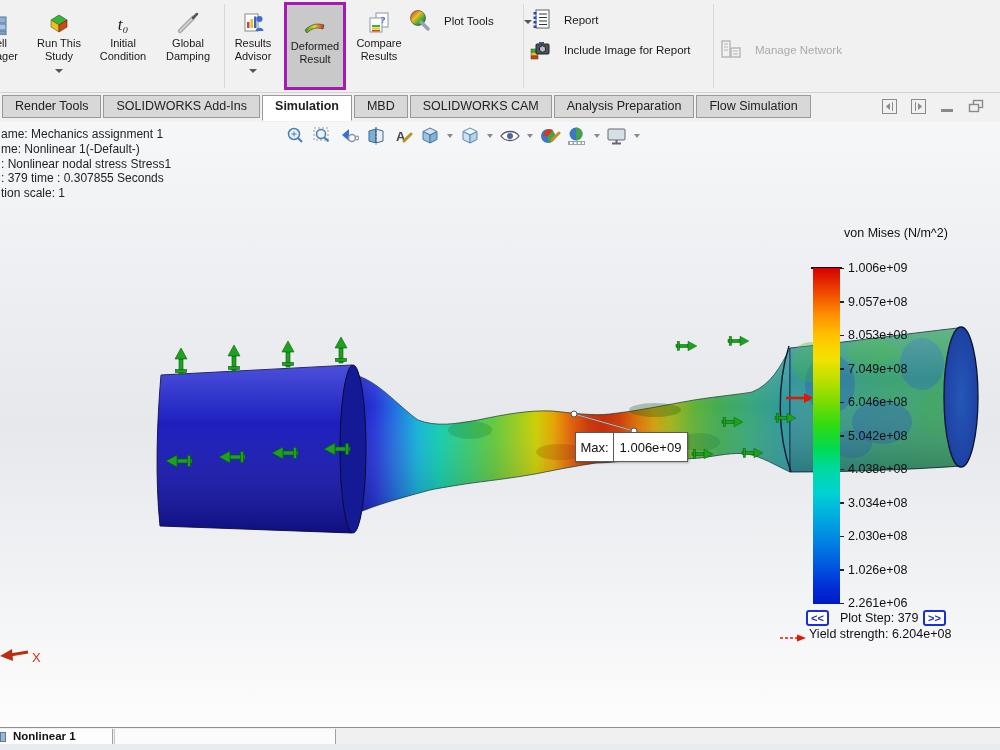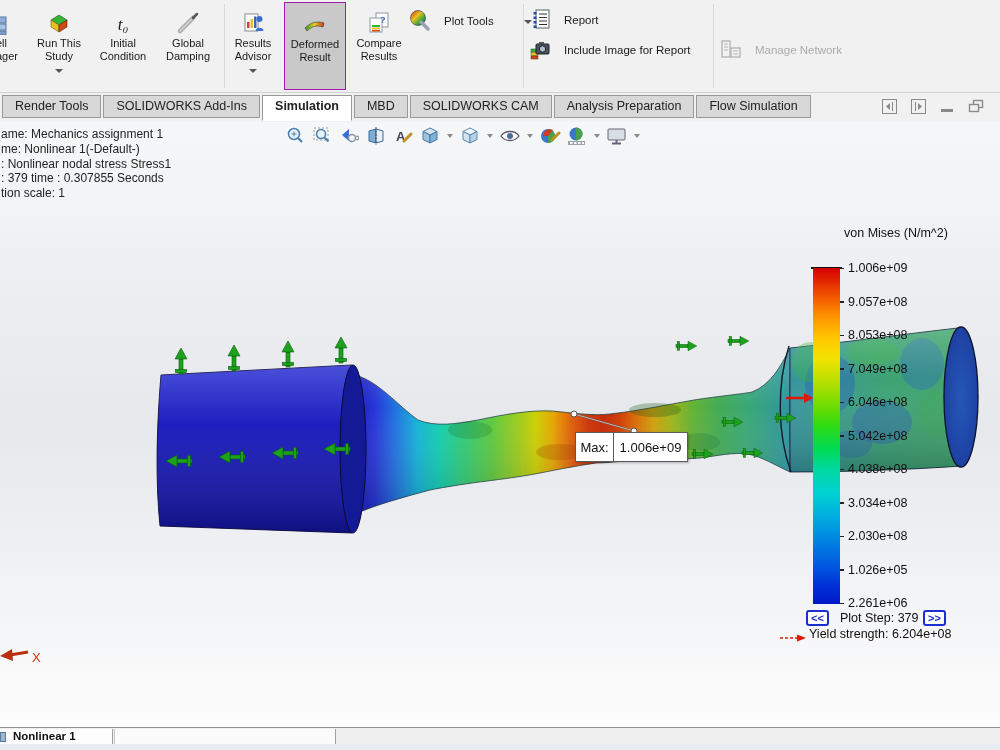--- a/index.html
+++ b/index.html
@@ -6,21 +6,21 @@
   html,body { width:1000px; height:750px; overflow:hidden; }
   body { font-family:"Liberation Sans","DejaVu Sans",sans-serif; background:#f0f0f0; }
   .app { position:relative; width:1000px; height:750px; overflow:hidden; }
 
   
   .ribbon { position:absolute; top:0; left:0; width:1000px; height:93px; background:#f1f1f1; border-bottom:1px solid #d2d2d2; }
   .rsep { position:absolute; top:4px; width:1px; height:84px; background:#d9d9d9; }
   .rbtn { position:absolute; top:2px; height:88px; text-align:center; font-size:11px; color:#1a1a1a; cursor:default; }
   .rbtn .ric { height:28px; margin-top:5px; display:flex; align-items:flex-end; justify-content:center; }
   .rbtn .rlabel { white-space:pre-line; line-height:13px; margin-top:2px; }
-  .rbtn.selected { background:#c9c9c9; border:1px solid #a21caf; }
+  .rbtn.selected { background:#c9c9c9; border:3px solid #a21caf; }
   .caret { display:inline-block; width:0; height:0; border-left:4px solid transparent; border-right:4px solid transparent; border-top:4px solid #555; margin-top:6px; }
   .rrow { position:absolute; display:flex; align-items:center; font-size:11.5px; color:#1a1a1a; gap:12px; }
   .rrow.disabled { color:#ababab; }
   .t0 { font-family:"Liberation Serif","DejaVu Serif",serif; font-style:italic; font-size:17px; }
 
   
   .tabbar { position:absolute; top:93px; left:0; width:1000px; height:29px; background:#f1f1f1; display:flex; align-items:flex-start; padding:2px 0 0 2px; }
   .tab { background:#d8d8d8; border:1px solid #999; height:23px; line-height:21px; font-size:12.5px; color:#222; padding:0 12px; margin-right:2px; }
   .tab.active { background:#ffffff; font-weight:bold; height:26px; border-bottom:1px solid #fff; }
   .wctl { position:absolute; top:99px; display:flex; align-items:center; gap:14px; }
@@ -496,21 +496,21 @@
       <div class="leg-ticks"></div>
       <div class="leg-val" style="top:39px;">1.006e+09</div>
       <div class="leg-val" style="top:72.5px;">9.057e+08</div>
       <div class="leg-val" style="top:106px;">8.053e+08</div>
       <div class="leg-val" style="top:139.5px;">7.049e+08</div>
       <div class="leg-val" style="top:173px;">6.046e+08</div>
       <div class="leg-val" style="top:206.5px;">5.042e+08</div>
       <div class="leg-val" style="top:240px;">4.038e+08</div>
       <div class="leg-val" style="top:273.5px;">3.034e+08</div>
       <div class="leg-val" style="top:307px;">2.030e+08</div>
-      <div class="leg-val" style="top:340.5px;">1.026e+05</div>
+      <div class="leg-val" style="top:340.5px;">1.026e+08</div>
       <div class="leg-val" style="top:374px;">2.261e+06</div>
       <div class="pstep-btn" style="left:26px;top:388px;">&lt;&lt;</div>
       <div class="pstep-label">Plot Step: 379</div>
       <div class="pstep-btn" style="left:143px;top:388px;">&gt;&gt;</div>
       <svg class="yield-arrow" width="27" height="8">
           <line x1="0" y1="4" x2="18" y2="4" stroke="#e01800" stroke-width="1.6" stroke-dasharray="3 2"></line>
           <polygon points="17,0.5 26,4 17,7.5" fill="#e01800"></polygon>
         </svg>
       <div class="yield-label">Yield strength: 6.204e+08</div>
     </div>

